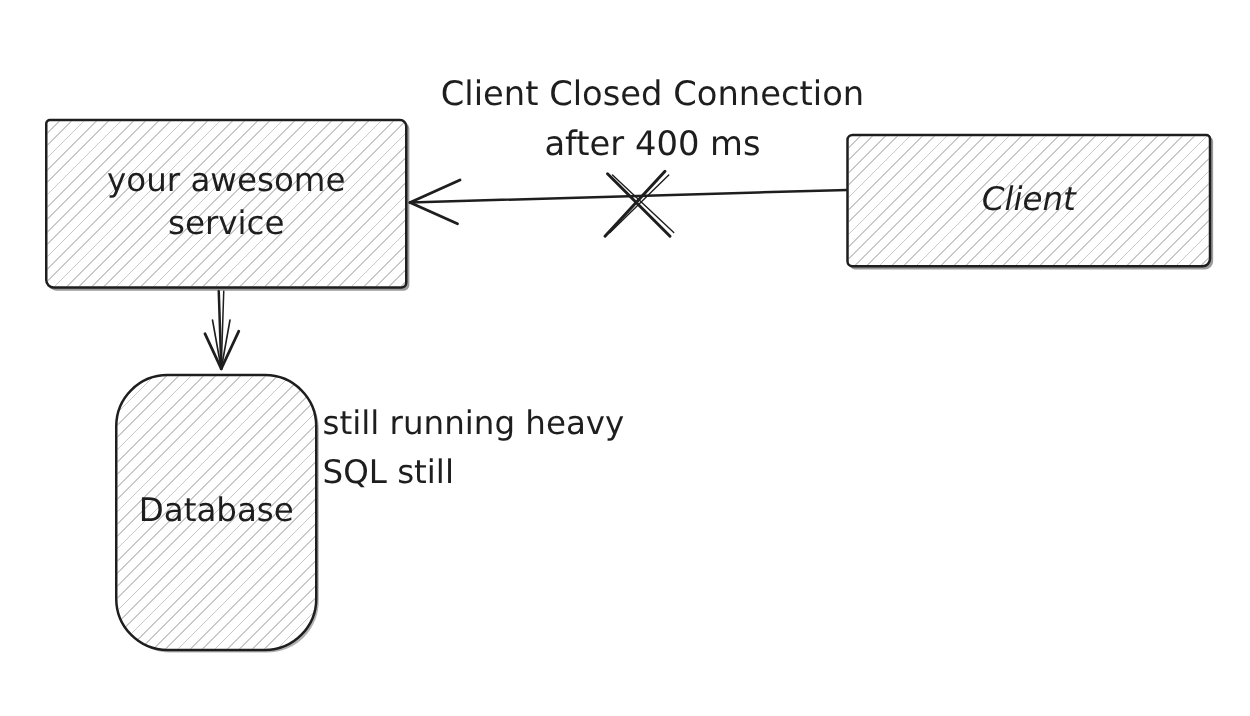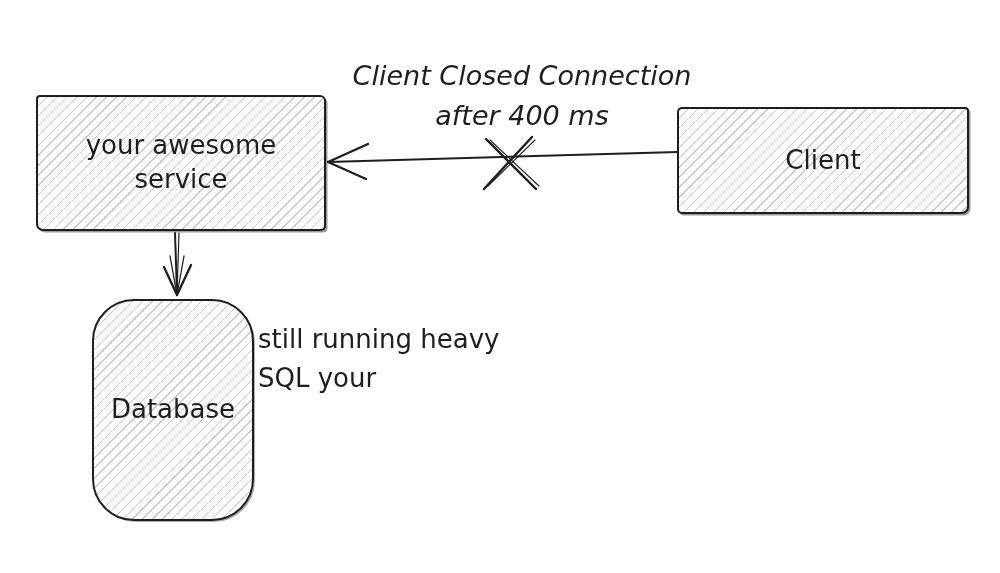--- a/index.html
+++ b/index.html
@@ -53,37 +53,37 @@
   .box-service {
     left: 36px; top: 95px;
     width: 290px; height: 136px;
     border-radius: 4px 6px 5px 7px;
   }
   .box-service .node-label { max-width: 215px; }
   .box-client {
     left: 677px; top: 107px;
     width: 292px; height: 107px;
     border-radius: 5px 4px 7px 5px;
+    font-style: italic;
   }
   .box-database {
     left: 92px; top: 299px;
     width: 162px; height: 222px;
     border-radius: 42px;
     box-shadow: 2px 2px 0 -1px rgba(30,30,30,0.35);
     justify-content: center;
   }
   .edge-label {
     position: absolute;
     left: 333px; top: 56px;
     width: 378px;
     text-align: center;
     font-size: 27px;
     line-height: 1.48;
     white-space: nowrap;
-    font-style: italic;
   }
   .note {
     position: absolute;
     left: 258px; top: 320px;
     width: 292px;
     text-align: left;
     font-size: 26px;
     line-height: 1.5;
     white-space: nowrap;
   }
@@ -130,16 +130,16 @@
     <span class="node-label">Database</span>
   </div>
 
   <div class="edge-label">
     <div>Client Closed Connection</div>
     <div>after 400 ms</div>
   </div>
 
   <div class="note">
     <div>still running heavy</div>
-    <div>SQL your</div>
+    <div>SQL still</div>
   </div>
 
 </div>
 
 </body></html>

